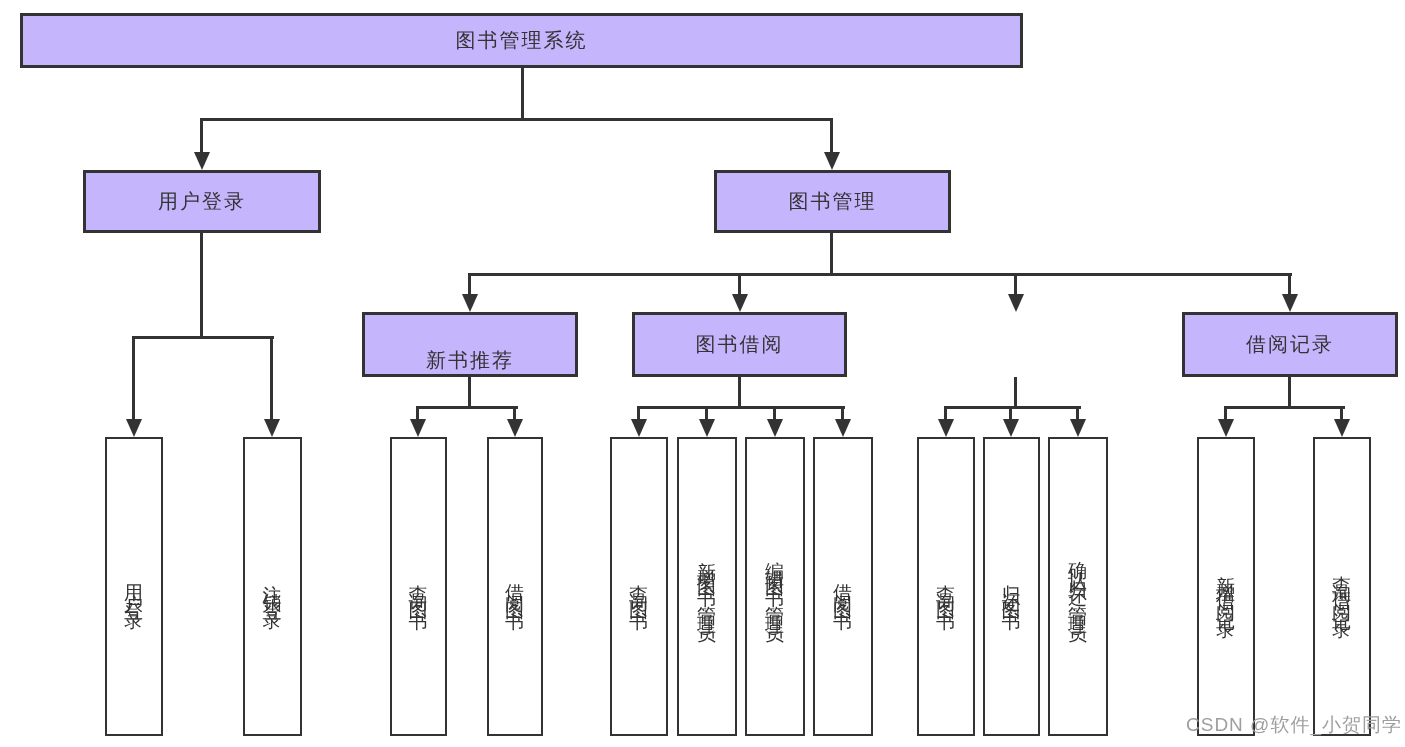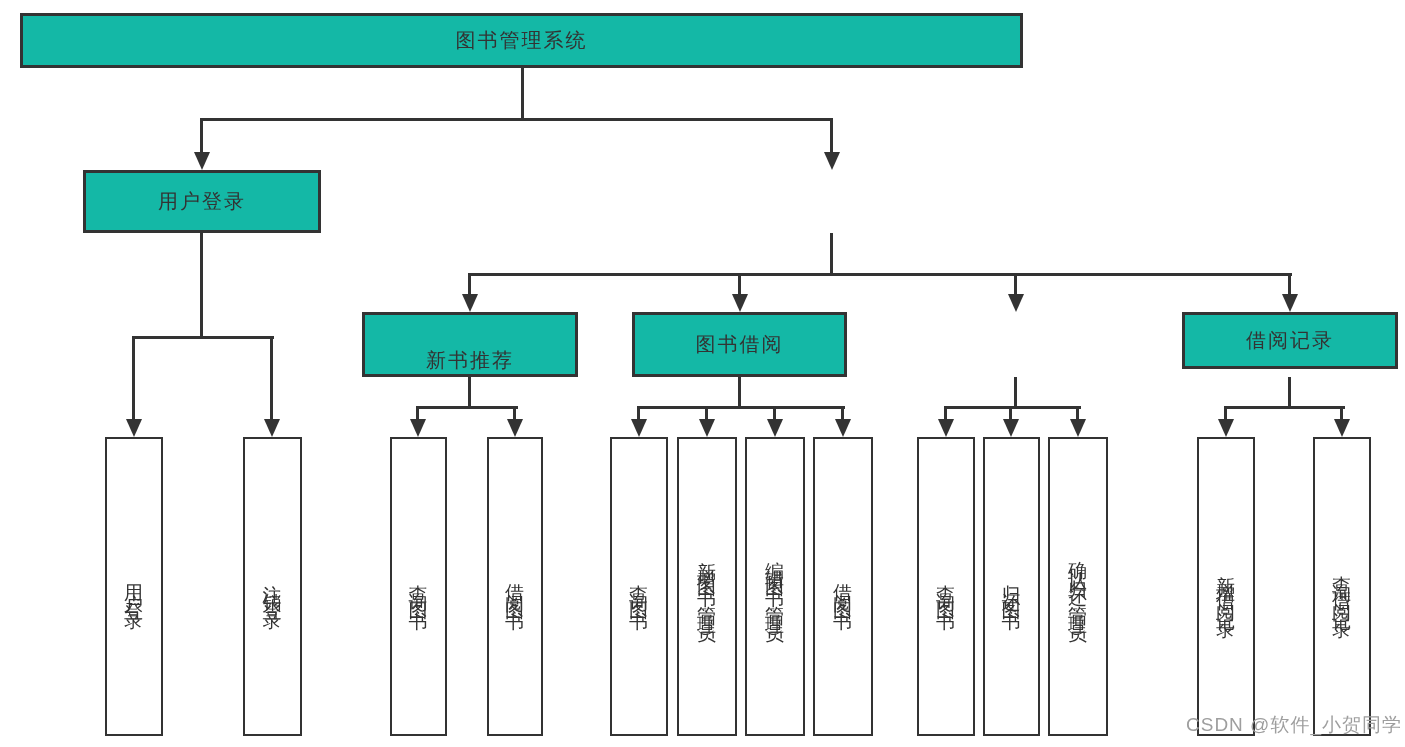--- a/index.html
+++ b/index.html
@@ -7,21 +7,21 @@
     position: relative;
     width: 1405px;
     height: 747px;
     background: #ffffff;
     font-family: "Liberation Sans", "DejaVu Sans", sans-serif;
     color: #333333;
     overflow: hidden;
   }
   .box {
     position: absolute;
-    background: #14b8a6;
+    background: #c4b5fd;
     border: 3px solid #333333;
     box-sizing: border-box;
     display: flex;
     align-items: center;
     justify-content: center;
     font-size: 20px;
     letter-spacing: 2px;
     z-index: 2;
   }
   .leaf {
@@ -77,20 +77,23 @@
 
   <div class="vl" style="left:521px; top:68px; height:50px;"></div>
   <div class="hl" style="left:200px; top:118px; width:633px;"></div>
   <div class="vl" style="left:200px; top:118px; height:36px;"></div>
   <div class="ah" style="left:194px; top:152px;"></div>
   <div class="vl" style="left:830px; top:118px; height:36px;"></div>
   <div class="ah" style="left:824px; top:152px;"></div>
 
   <div class="box" style="left:83px; top:170px; width:238px; height:63px;">
     <span>用户登录</span>
+  </div>
+  <div class="box" style="left:714px; top:170px; width:237px; height:63px;">
+    <span>图书管理</span>
   </div>
 
   <div class="vl" style="left:200px; top:233px; height:103px;"></div>
   <div class="hl" style="left:132px; top:336px; width:142px;"></div>
   <div class="vl" style="left:132px; top:336px; height:85px;"></div>
   <div class="ah" style="left:126px; top:419px;"></div>
   <div class="vl" style="left:270px; top:336px; height:85px;"></div>
   <div class="ah" style="left:264px; top:419px;"></div>
 
   <div class="vl" style="left:830px; top:233px; height:40px;"></div>
@@ -103,21 +106,21 @@
   <div class="ah" style="left:1008px; top:294px;"></div>
   <div class="vl" style="left:1288px; top:273px; height:23px;"></div>
   <div class="ah" style="left:1282px; top:294px;"></div>
 
   <div class="box" style="left:362px; top:312px; width:216px; height:65px;align-items:flex-end;">
     <span>新书推荐</span>
   </div>
   <div class="box" style="left:632px; top:312px; width:215px; height:65px;">
     <span>图书借阅</span>
   </div>
-  <div class="box" style="left:1182px; top:312px; width:216px; height:57px;">
+  <div class="box" style="left:1182px; top:312px; width:216px; height:65px;">
     <span>借阅记录</span>
   </div>
 
   <div class="vl" style="left:468px; top:377px; height:29px;"></div>
   <div class="hl" style="left:416px; top:406px; width:102px;"></div>
   <div class="vl" style="left:416px; top:406px; height:15px;"></div>
   <div class="ah" style="left:410px; top:419px;"></div>
   <div class="vl" style="left:513px; top:406px; height:15px;"></div>
   <div class="ah" style="left:507px; top:419px;"></div>
 

